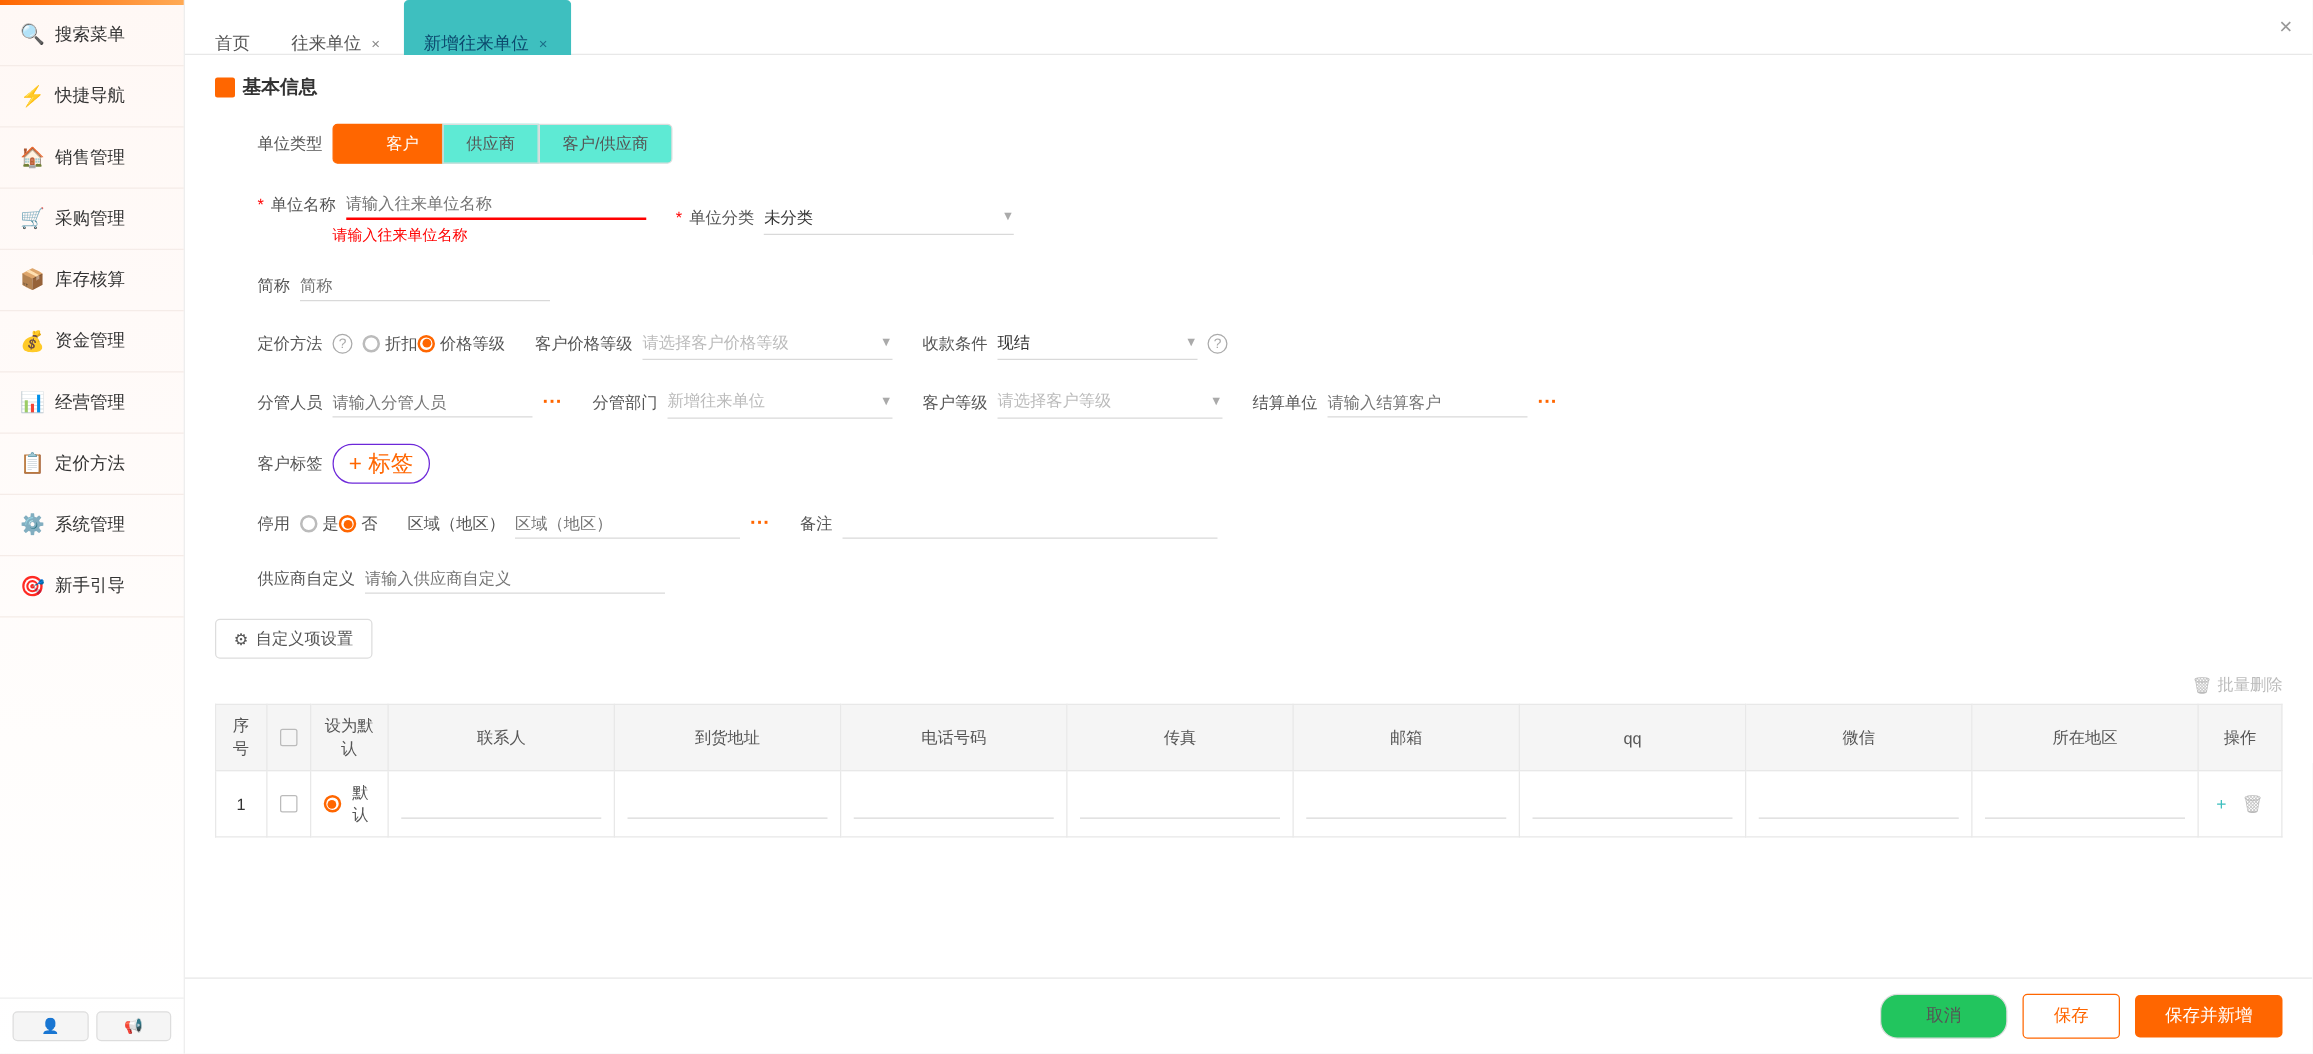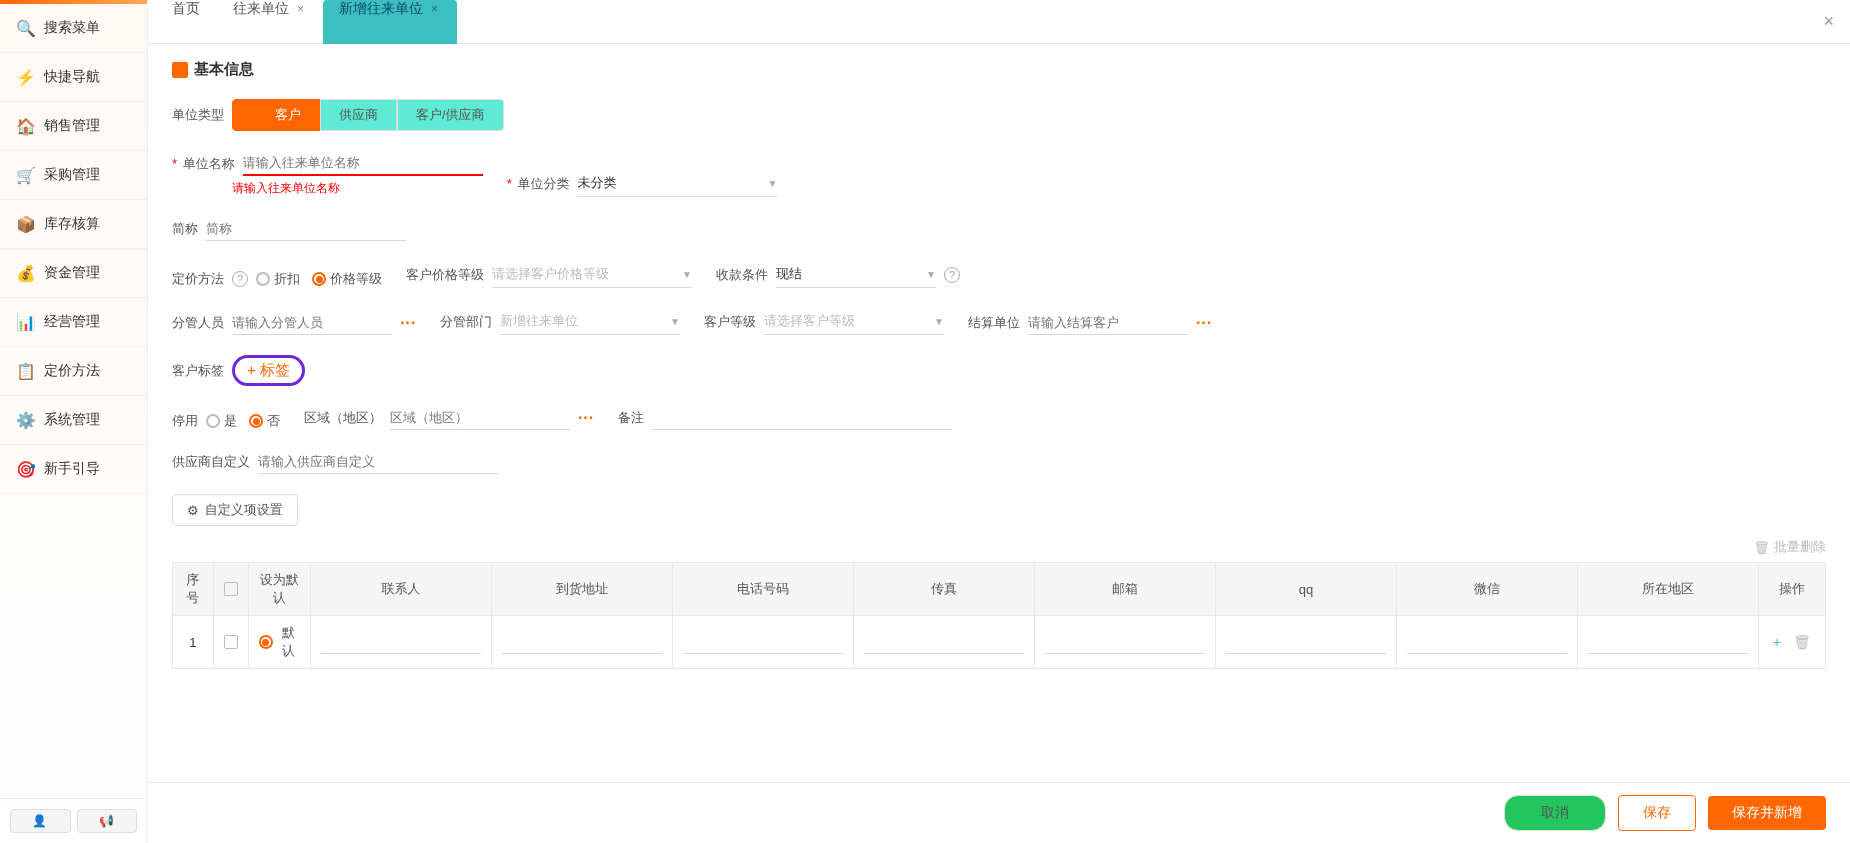--- a/index.html
+++ b/index.html
@@ -64,21 +64,21 @@
       display: flex;
       align-items: center;
       background: #fff;
       border-bottom: 1px solid #e8e8e8;
       height: 44px;
       padding: 0 8px;
       flex-shrink: 0;
     }
     .tab {
       display: flex;
-      align-items: flex-start;
+      align-items: flex-end;
       gap: 6px;
       padding: 0 16px;
       height: 44px;
       cursor: pointer;
       font-size: 14px;
       color: #555;
       border-right: 1px solid transparent;
       white-space: nowrap;
     }
     .tab.active {
@@ -123,24 +123,25 @@
       width: 16px;
       height: 16px;
       background: #f60;
       border-radius: 2px;
       display: inline-block;
     }
 
     
     .form-row {
       display: flex;
-      align-items: flex-end;
+      align-items: center;
       gap: 24px;
       margin-bottom: 20px;
       flex-wrap: wrap;
+      margin-left: 34px;
     }
     .form-field {
       display: flex;
       align-items: center;
       gap: 8px;
       flex-shrink: 0;
     }
     .form-label {
       font-size: 13px;
       color: #555;
@@ -215,21 +216,21 @@
     .unit-type-btn.active {
       background: #f60;
       color: #fff;
       border-color: #f60;
       padding-left: 42px;
     }
     .unit-type-btn:first-child { border-radius: 4px 0 0 4px; }
     .unit-type-btn:last-child { border-radius: 0 4px 4px 0; }
 
     
-    .radio-group { display: flex; align-items: center; gap: 12px; }
+    .radio-group { display: flex; align-items: center; }
     .radio-item { display: flex; align-items: center; gap: 4px; cursor: pointer; font-size: 13px; color: #555; }
     .radio-circle {
       width: 14px; height: 14px;
       border: 2px solid #bbb;
       border-radius: 50%;
       display: flex; align-items: center; justify-content: center;
       flex-shrink: 0;
     }
     .radio-circle.checked {
       border-color: #f60;
@@ -239,25 +240,25 @@
       width: 7px; height: 7px;
       background: #f60;
       border-radius: 50%;
     }
 
     
     .tag-btn {
       display: inline-flex;
       align-items: center;
       gap: 4px;
-      border: 3px solid #6d28d9;
+      border: 1px solid #6d28d9;
       color: #f60;
       border-radius: 20px;
       padding: 3px 12px;
-      font-size: 15px;
+      font-size: 18px;
       cursor: pointer;
       background: #fff;
     }
 
     
     .custom-settings-btn {
       display: inline-flex;
       align-items: center;
       gap: 6px;
       border: 1px solid #ddd;

